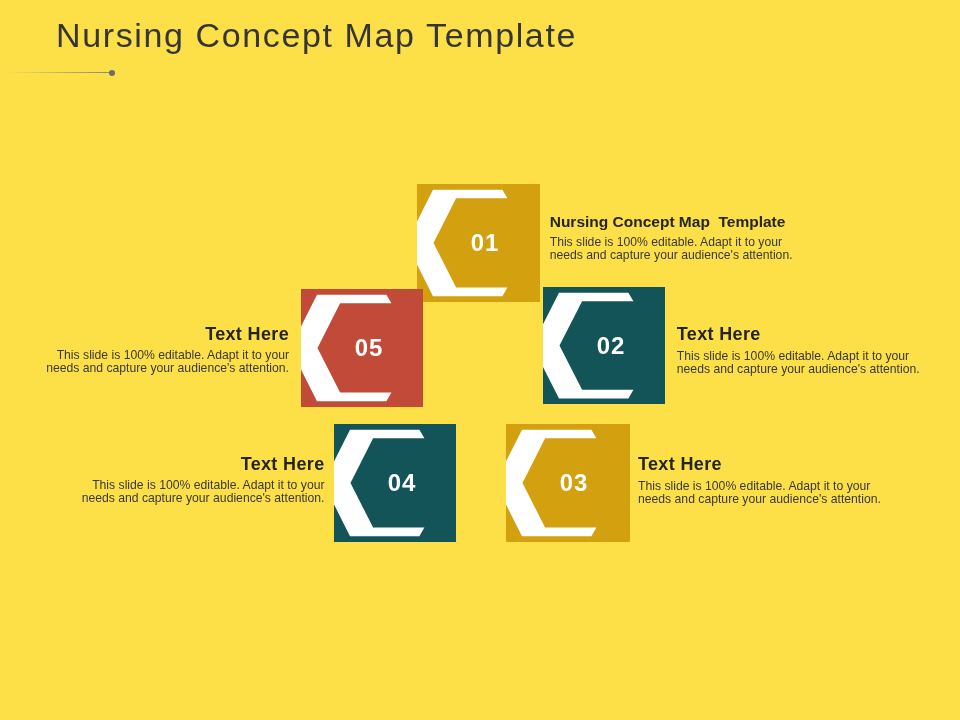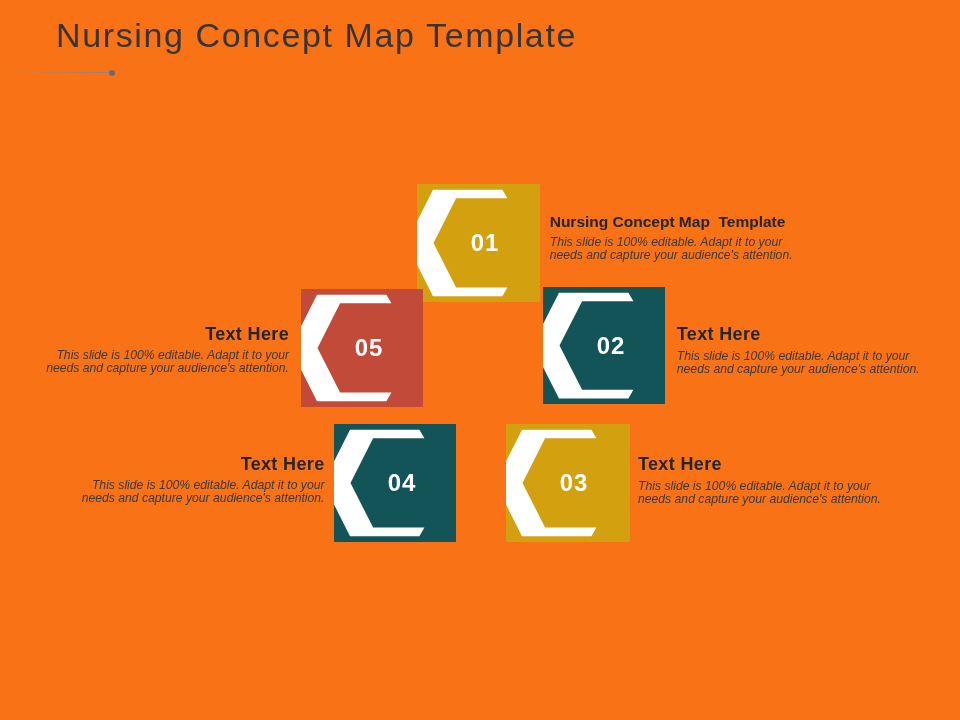--- a/index.html
+++ b/index.html
@@ -1,21 +1,21 @@
 <!DOCTYPE html>
 <html><head>
 <meta charset="utf-8">
 <style>
   html,body{margin:0;padding:0;background:#fff;}
-  #page{position:relative;width:960px;height:720px;background:#f97316;overflow:hidden;
+  #page{position:relative;width:960px;height:720px;background:#fde047;overflow:hidden;
         font-family:"Liberation Sans",sans-serif;}
   .sq{position:absolute;}
   .tb{position:absolute;}
   .tb h2{margin:0;font-size:18px;font-weight:bold;color:#252525;line-height:18px;letter-spacing:0.35px;}
-  .tb p{margin:6.9px 0 0 0;font-size:12.2px;line-height:12.6px;color:#393939;font-style:italic;}
+  .tb p{margin:6.9px 0 0 0;font-size:12.2px;line-height:12.6px;color:#393939;}
   .ra{text-align:right;}
 </style>
 </head>
 <body>
 <div id="page">
 
   <div style="position:absolute;left:56px;top:14.8px;font-size:34px;line-height:40px;letter-spacing:1.62px;color:#353535;">Nursing Concept Map Template</div>
 
   <div style="position:absolute;left:7px;top:72px;width:103px;height:1px;background:linear-gradient(to right,rgba(160,160,160,0),#888888);"></div>
 

